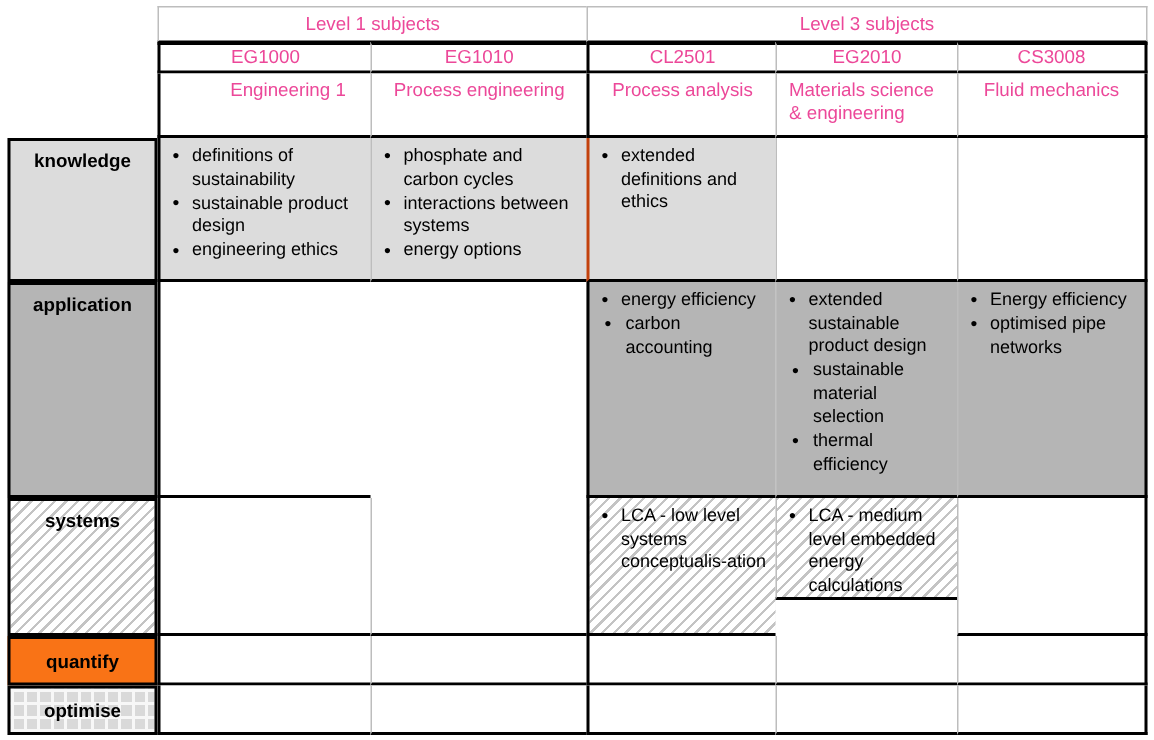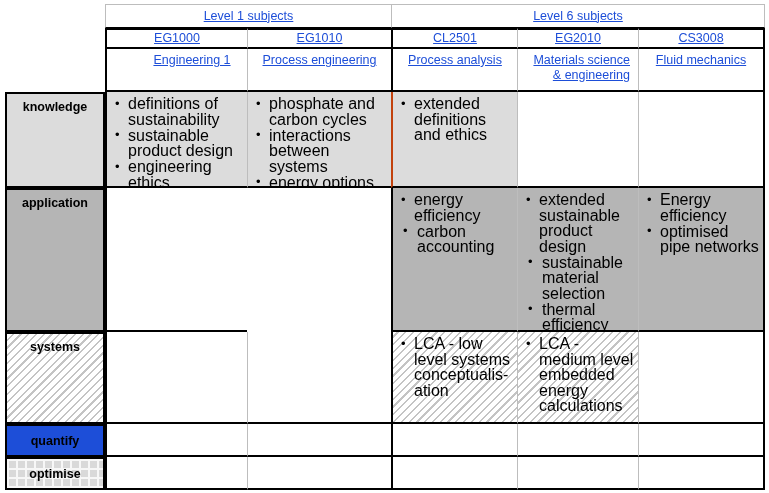--- a/index.html
+++ b/index.html
@@ -20,26 +20,25 @@
   
   .cell {
     position: absolute;
     background: #ffffff;
     overflow: hidden;
   }
   .hdr {
     display: flex;
     align-items: flex-start;
     justify-content: center;
-    text-align: right;
+    text-align: left;
     font-size: 12.5px;
-    color: #1d4ed8;
+    color: #ec4899;
     line-height: 15px;
     padding-top: 4px;
-    text-decoration: underline;
   }
   .hdr.mid { align-items: center; padding-top: 0; }
   .bt-thin  { border-top: 1px solid #000; }
   .bb-thin  { border-bottom: 1px solid #000; }
 
   
   .rowlabel {
     position: absolute;
     display: flex;
     align-items: flex-start;
@@ -49,21 +48,21 @@
     color: #000;
     padding-top: 6px;
     border: 2px solid #000;
   }
   .rowlabel.center { align-items: center; padding-top: 0; }
   .rowlabel span { position: relative; z-index: 2; }
 
   
   .fill-knowledge  { background: #dcdcdc; }
   .fill-application{ background: #b5b5b5; }
-  .fill-quantify   { background: #1d4ed8; }
+  .fill-quantify   { background: #f97316; }
 
   
   .fill-systems {
     background-color: #f2f2f2;
     background-image: repeating-linear-gradient(
       -45deg,
       #ffffff 0px, #ffffff 4px,
       #c4c4c4 4px, #c4c4c4 5.5px
     );
   }
@@ -78,21 +77,21 @@
   
   ul.bullets {
     list-style: none;
     margin: 0;
     padding: 4px 3px 0 8px;
   }
   ul.bullets li {
     position: relative;
     padding-left: 13px;
     margin: 0 0 0.5px 0;
-    font-size: 16px;
+    font-size: 12px;
     line-height: 15.5px;
     color: #000;
   }
   ul.bullets li::before {
     content: "\2022";
     position: absolute;
     left: 0;
     top: -0.5px;
     font-size: 13px;
     line-height: 15.5px;
@@ -102,21 +101,21 @@
 </style>
 </head>
 <body>
 
 <div id="root">
 
   <div class="cell hdr mid bt-thin bb-thin bl-thin" style="left:105px; top:4px; width:286px; height:24px; border-left:1px solid #bdbdbd; border-top:1px solid #bdbdbd; border-bottom:1px solid #000;">
     <span>Level 1 subjects</span>
   </div>
   <div class="cell hdr mid" style="left:391px; top:4px; width:374px; height:24px; border-top:1px solid #bdbdbd; border-left:1px solid #bdbdbd; border-right:1px solid #bdbdbd; border-bottom:1px solid #000;">
-    <span>Level 6 subjects</span>
+    <span>Level 3 subjects</span>
   </div>
 
   <div class="cell hdr mid" style="left:105px; top:28px; width:142px; height:21px; border-left:2px solid #000; border-top:2px solid #000; border-bottom:2px solid #000;">
     <span>EG1000</span>
   </div>
   <div class="cell hdr mid" style="left:247px; top:28px; width:144px; height:21px; border-left:1px solid #bdbdbd; border-top:2px solid #000; border-bottom:2px solid #000;">
     <span>EG1010</span>
   </div>
   <div class="cell hdr mid" style="left:391px; top:28px; width:126px; height:21px; border-left:2px solid #000; border-top:2px solid #000; border-bottom:2px solid #000;">
     <span>CL2501</span>
@@ -203,21 +202,21 @@
     </ul>
   </div>
 
   <div class="cell" style="left:105px; top:332px; width:142px; height:92px; border-left:2px solid #000; border-bottom:2px solid #000;"></div>
   <div class="cell" style="left:247px; top:332px; width:144px; height:92px; border-left:1px solid #bdbdbd; border-bottom:2px solid #000;"></div>
   <div class="cell fill-systems" style="left:391px; top:332px; width:126px; height:92px; border-left:2px solid #000; border-bottom:2px solid #000;">
     <ul class="bullets">
       <li>LCA - low level systems conceptualis-ation</li>
     </ul>
   </div>
-  <div class="cell fill-systems" style="left:517px; top:332px; width:121px; height:92px; border-left:1px solid #bdbdbd; border-bottom:2px solid #000;">
+  <div class="cell fill-systems" style="left:517px; top:332px; width:121px; height:68px; border-left:1px solid #bdbdbd; border-bottom:2px solid #000;">
     <ul class="bullets">
       <li>LCA - medium level embedded energy calculations</li>
     </ul>
   </div>
   <div class="cell" style="left:638px; top:332px; width:127px; height:92px; border-left:1px solid #bdbdbd; border-right:2px solid #000; border-bottom:2px solid #000;"></div>
 
   <div class="cell" style="left:105px; top:424px; width:142px; height:33px; border-left:2px solid #000; border-bottom:2px solid #000;"></div>
   <div class="cell" style="left:247px; top:424px; width:144px; height:33px; border-left:1px solid #bdbdbd; border-bottom:2px solid #000;"></div>
   <div class="cell" style="left:391px; top:424px; width:126px; height:33px; border-left:2px solid #000; border-bottom:2px solid #000;"></div>
   <div class="cell" style="left:517px; top:424px; width:121px; height:33px; border-left:1px solid #bdbdbd; border-bottom:2px solid #000;"></div>

